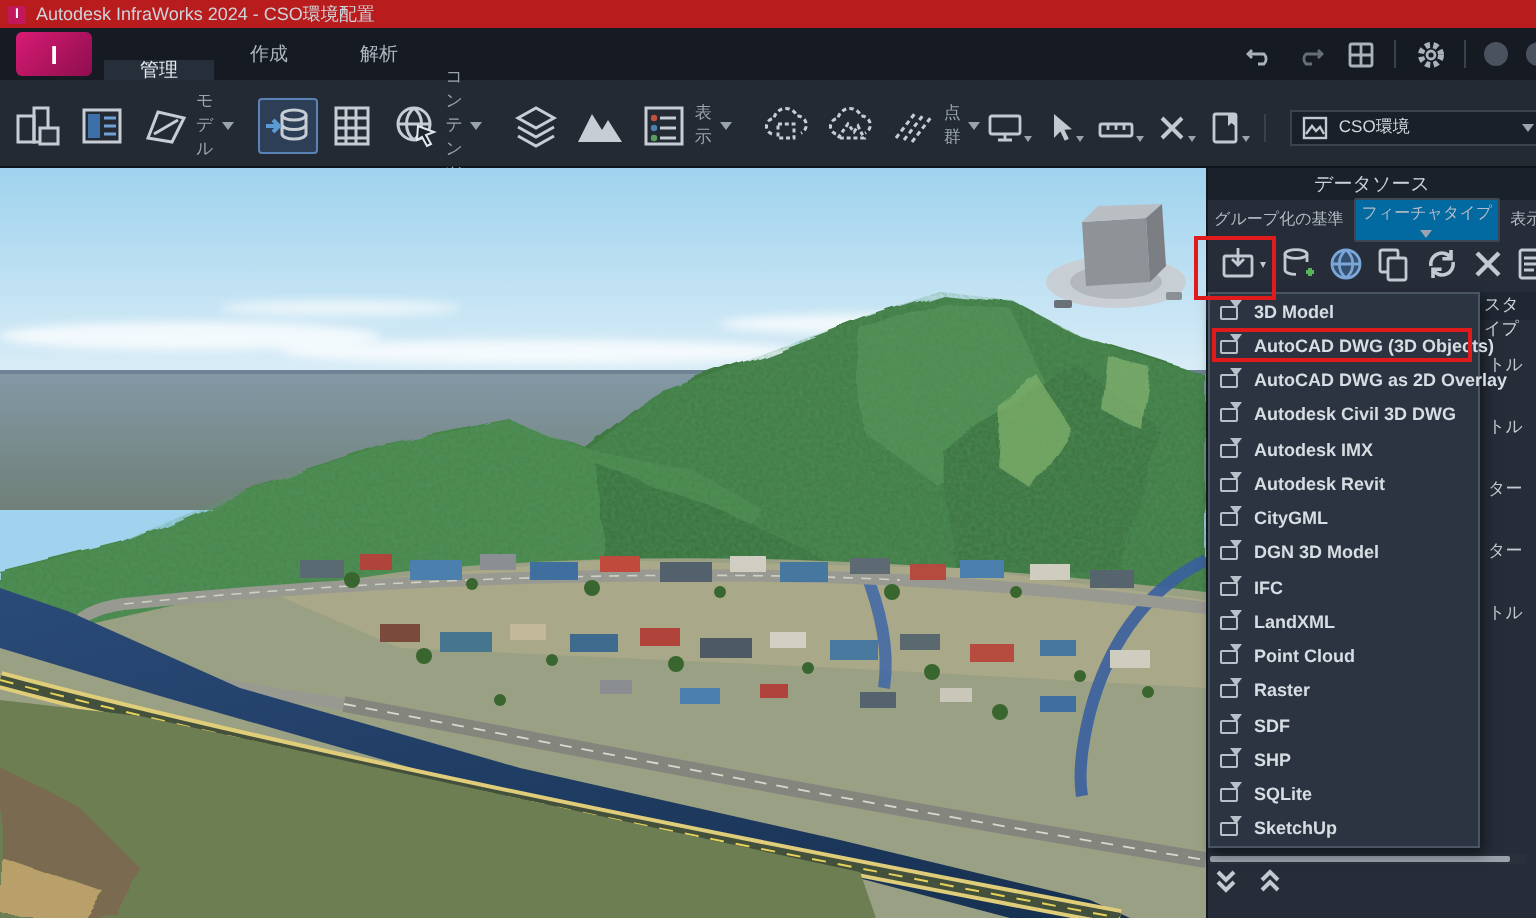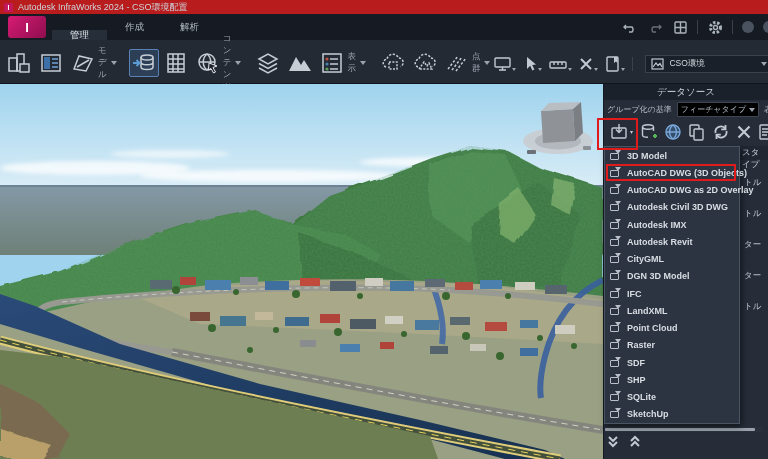--- a/index.html
+++ b/index.html
@@ -59,22 +59,22 @@
   .main { position:absolute; left:0; top:84px; width:768px; height:375px;border-radius:21px; }
   .viewport { position:absolute; left:0; top:0; width:603px; height:375px; background:#9fd3ee; }
 
   
   .panel { position:absolute; left:603px; top:0; width:165px; height:375px;
     background:#262d39; border-left:1px solid #141921; overflow:hidden; }
   .panel-title { height:16px; background:#1b212a; color:#ccd2da; font-size:9.5px;
     display:flex; align-items:center; justify-content:center; }
   .filter-row { height:19px; display:flex; align-items:center; gap:5px; padding:0 3px;
     color:#b4bcc6; font-size:8px; white-space:nowrap; }
-  .filter-btn { display:flex; align-items:center; gap:3px; background:#000000;
-    border:1px solid #3d4document5; border:1px solid #3d4653; padding:1px 3px; border-radius:1px; }
+  .filter-btn { display:flex; align-items:center; gap:3px; background:#0369a1;
+    border:1px solid #3d4document5; border:1px solid #3d4653; padding:1px 3px; border-radius:1px;flex-direction:column; }
   .icon-row { height:26px; display:flex; align-items:center; gap:6px; padding:0 6px; }
   .p-ico { display:flex; align-items:center; }
   .p-ico svg { stroke:#c2c9d1; fill:none; stroke-width:1.4; }
   .table-strip { position:absolute; left:603px; top:62px; width:165px; height:14px; background:#202733; }
   .col-frag-header { position:absolute; left:742px; top:63px; color:#cfd5dc; font-size:8.5px; }
   .frag-col { position:absolute; left:744px; top:93px; width:24px; }
   .frag { height:31px; color:#c3c9d1; font-size:8.5px; }
 
   
   .src-menu { position:absolute; left:604px; top:62px; width:136px; height:278px;

